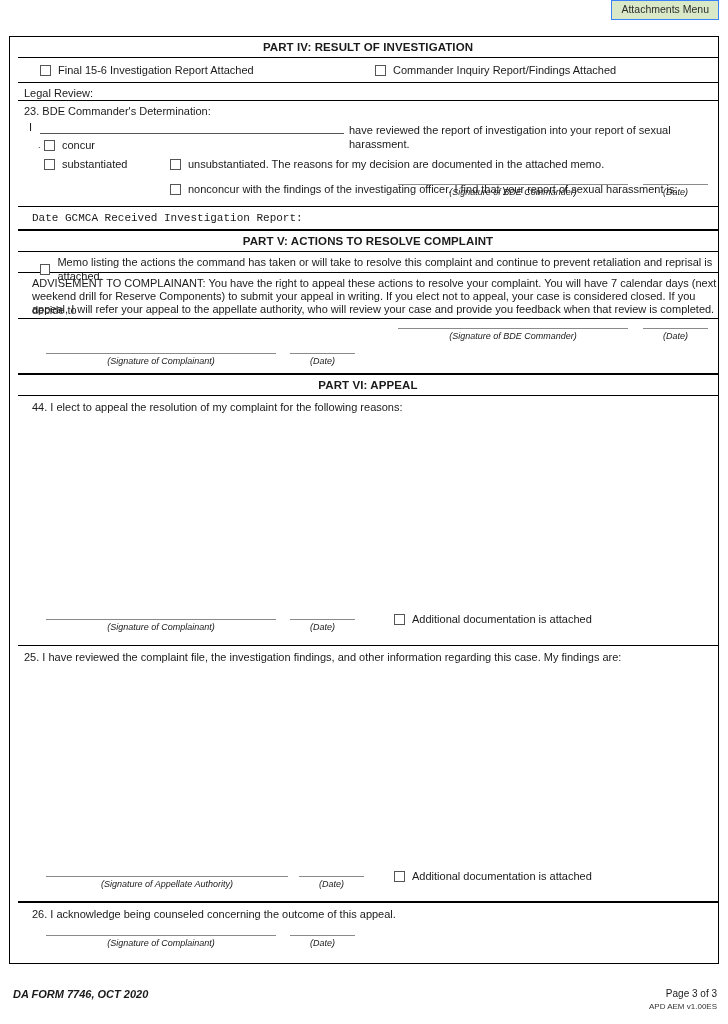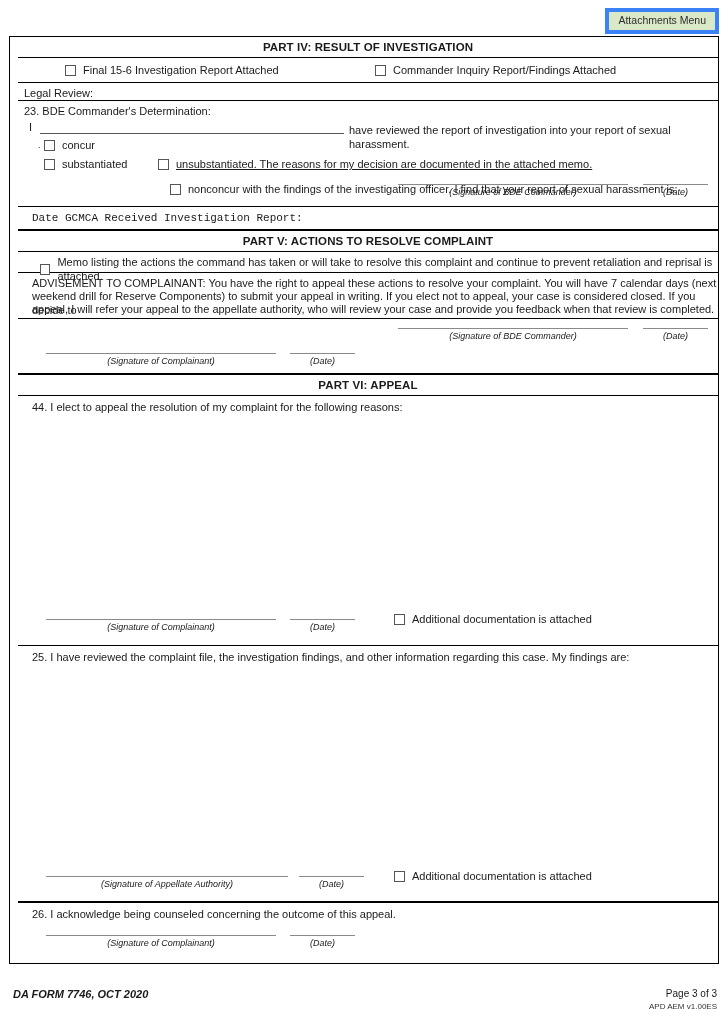--- a/index.html
+++ b/index.html
@@ -20,23 +20,23 @@
   #attachments-bar {
     position: absolute;
     top: 0;
     left: 0;
     width: 728px;
     height: 36px;
   }
   #attachments-menu-button {
     position: absolute;
     right: 9px;
-    top: 8px;
+    top: 0;
     background: #d9e9c8;
-    border: 4px solid #3b82f6;
+    border: 1px solid #3b82f6;
     color: #2c2c2c;
     font-size: 10.5px;
     line-height: 15px;
     padding: 1px 9px 2px 9px;
     white-space: nowrap;
     cursor: pointer;
   }
 
   
   #form-frame {
@@ -149,21 +149,21 @@
 
 <div id="attachments-bar">
   <div id="attachments-menu-button">Attachments Menu</div>
 </div>
 
 <div id="form-frame">
 
   <div class="band">PART IV:  RESULT OF INVESTIGATION</div>
 
   <div class="row rule-bottom" style="height:25px;">
-    <div class="abs cbrow" style="left:22px; top:5px;margin-left:25px;">
+    <div class="abs cbrow" style="left:22px; top:5px;">
       <span class="cb"></span>
       <span class="txt">Final 15-6 Investigation Report Attached</span>
     </div>
     <div class="abs cbrow" style="left:357px; top:5px;">
       <span class="cb"></span>
       <span class="txt">Commander Inquiry Report/Findings Attached</span>
     </div>
   </div>
 
   <div class="row rule-bottom" style="height:18px;">
@@ -186,21 +186,21 @@
     </div>
     <div class="abs cbrow" style="left:152px; top:37px;margin-top:44px;">
       <span class="cb"></span>
       <span class="txt">nonconcur with the findings of the investigating officer.  I find that your report of sexual harassment is:</span>
     </div>
 
     <div class="abs cbrow" style="left:26px; top:56px;">
       <span class="cb"></span>
       <span class="txt">substantiated</span>
     </div>
-    <div class="abs cbrow" style="left:140px; top:56px;text-decoration:underline;">
+    <div class="abs cbrow" style="left:152px; top:56px;">
       <span class="cb"></span>
       <span class="txt">unsubstantiated. The reasons for my decision are documented in the attached memo.</span>
     </div>
   </div>
 
   <div class="row rule-bottom" style="height:32px;">
     <div class="sigline" style="left:380px; top:9px; width:230px;"></div>
     <div class="siglabel" style="left:380px; top:12px; width:230px;">(Signature of BDE Commander)</div>
     <div class="sigline" style="left:625px; top:9px; width:65px;"></div>
     <div class="siglabel" style="left:625px; top:12px; width:65px;">(Date)</div>
@@ -248,21 +248,21 @@
     <div class="sigline" style="left:272px; top:223px; width:65px;"></div>
     <div class="siglabel" style="left:272px; top:226px; width:65px;">(Date)</div>
 
     <div class="abs cbrow" style="left:376px; top:216px;">
       <span class="cb"></span>
       <span class="txt">Additional documentation is attached</span>
     </div>
   </div>
 
   <div class="row rule-bottom-thick" style="height:257px;">
-    <div class="abs txt" style="left:14px; top:4px;">25. I have reviewed the complaint file, the investigation findings, and other information regarding this case. My findings are:</div>
+    <div class="abs txt" style="left:6px; top:4px;">25. I have reviewed the complaint file, the investigation findings, and other information regarding this case. My findings are:</div>
     <div class="abs" style="left:14px; top:20px; width:680px; height:205px;"></div>
 
     <div class="sigline" style="left:28px; top:230px; width:242px;"></div>
     <div class="siglabel" style="left:28px; top:233px; width:242px;">(Signature of Appellate Authority)</div>
     <div class="sigline" style="left:281px; top:230px; width:65px;"></div>
     <div class="siglabel" style="left:281px; top:233px; width:65px;">(Date)</div>
 
     <div class="abs cbrow" style="left:376px; top:223px;">
       <span class="cb"></span>
       <span class="txt">Additional documentation is attached</span>

